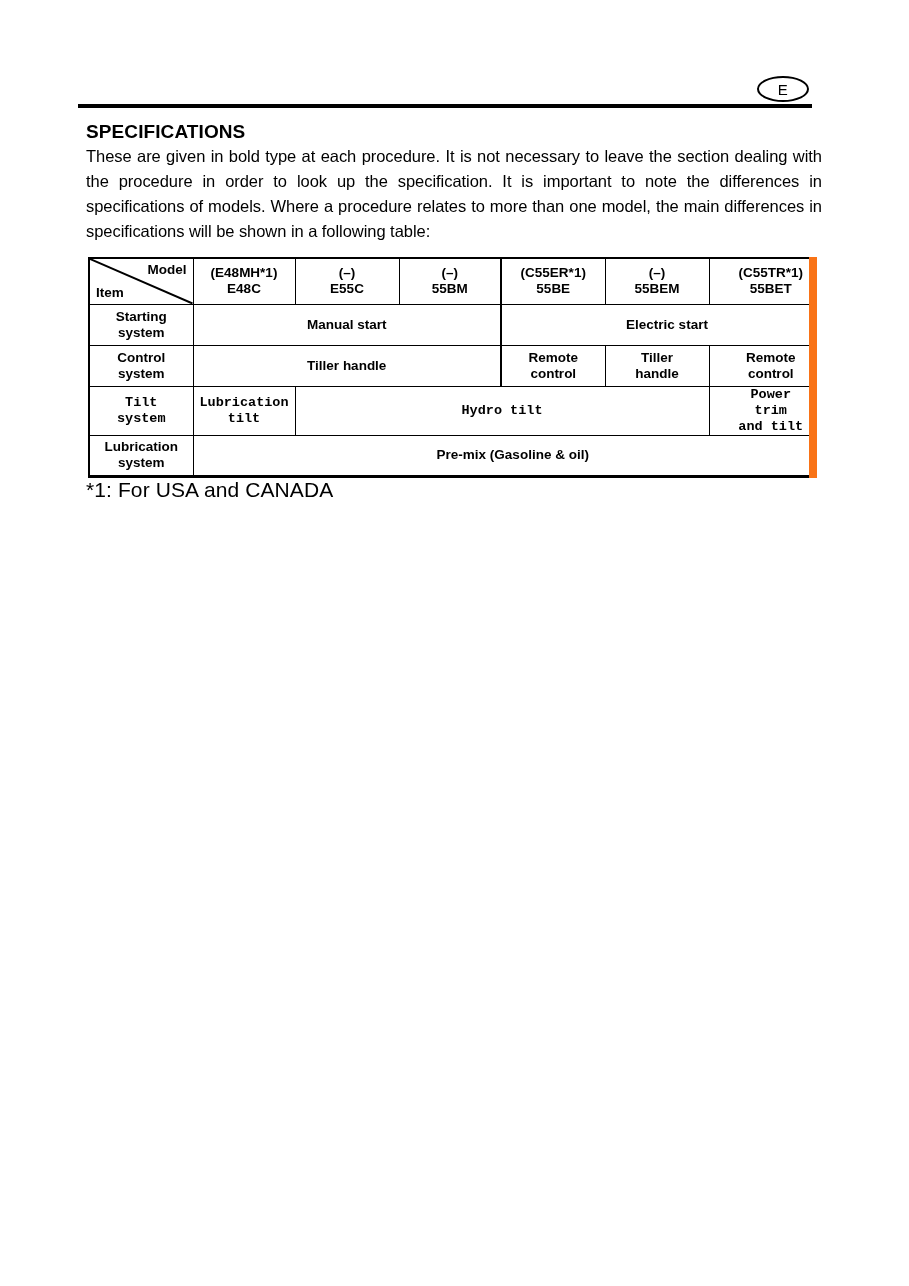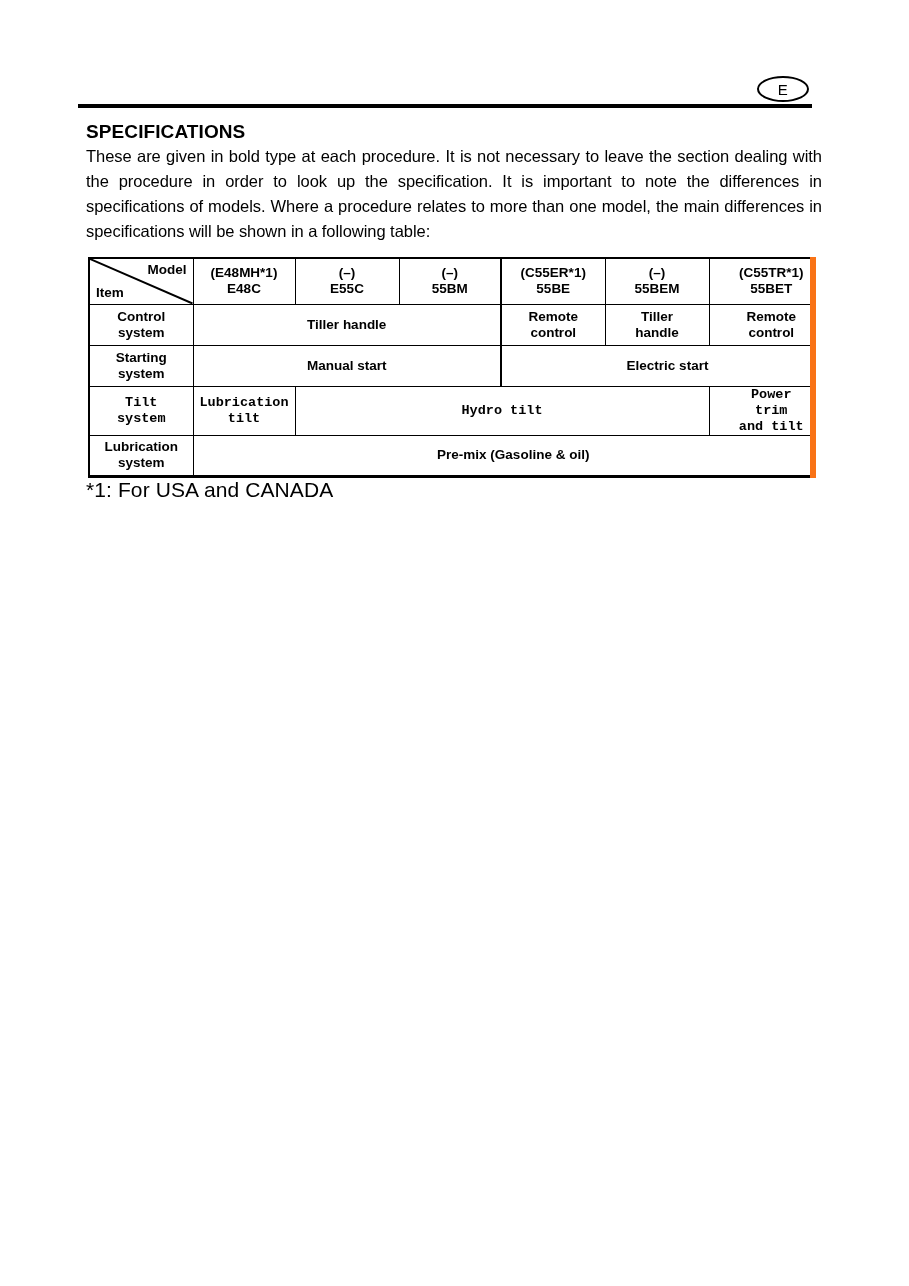--- a/index.html
+++ b/index.html
@@ -97,21 +97,21 @@
     padding: 0;
     line-height: 16px;
     box-sizing: border-box;
   }
 
   
   .spec-table { border: 2px solid #000; }
   .spec-table tr:first-child td { border-top: 2px solid #000; }
   .spec-table tr:last-child td { border-bottom: 3px solid #000; }
   .spec-table td.first-col { border-left: 2px solid #000; }
-  .spec-table td.last-col { border-right: 6px solid #f97316; padding-left: 23px; }
+  .spec-table td.last-col { border-right: 8px solid #f97316; padding-left: 23px; }
 
   
   .divider-left { border-right: 2px solid #000 !important; }
 
   .row-h { height: 46px; margin-top: 16px; }
   .row-b { height: 41px; }
   .row-tall { height: 44px; font-family: Liberation Mono, monospace; }
 
   
   td.corner {
@@ -213,47 +213,47 @@
           <span class="name">55BEM</span>
         </td>
         <td class="model-head last-col">
           <span class="code">(C55TR*1)</span>
           <span class="name">55BET</span>
         </td>
       </tr>
 
       <tr class="row-b">
         <td class="first-col cell-two-line">
+          <span>Starting</span>
+          <span>system</span>
+        </td>
+        <td colspan="3" class="divider-left">Manual start</td>
+        <td colspan="3" class="last-col">Electric start</td>
+      </tr>
+
+      <tr class="row-b">
+        <td class="first-col cell-two-line">
           <span>Control</span>
           <span>system</span>
         </td>
         <td colspan="3" class="divider-left">Tiller handle</td>
         <td class="cell-two-line">
           <span>Remote</span>
           <span>control</span>
         </td>
         <td class="cell-two-line">
           <span>Tiller</span>
           <span>handle</span>
         </td>
         <td class="cell-two-line last-col">
           <span>Remote</span>
           <span>control</span>
         </td>
       </tr>
 
-      <tr class="row-b">
-        <td class="first-col cell-two-line">
-          <span>Starting</span>
-          <span>system</span>
-        </td>
-        <td colspan="3" class="divider-left">Manual start</td>
-        <td colspan="3" class="last-col">Electric start</td>
-      </tr>
-
       <tr class="row-tall">
         <td class="first-col cell-two-line">
           <span>Tilt</span>
           <span>system</span>
         </td>
         <td class="cell-two-line">
           <span>Lubrication</span>
           <span>tilt</span>
         </td>
         <td colspan="4">Hydro tilt</td>

